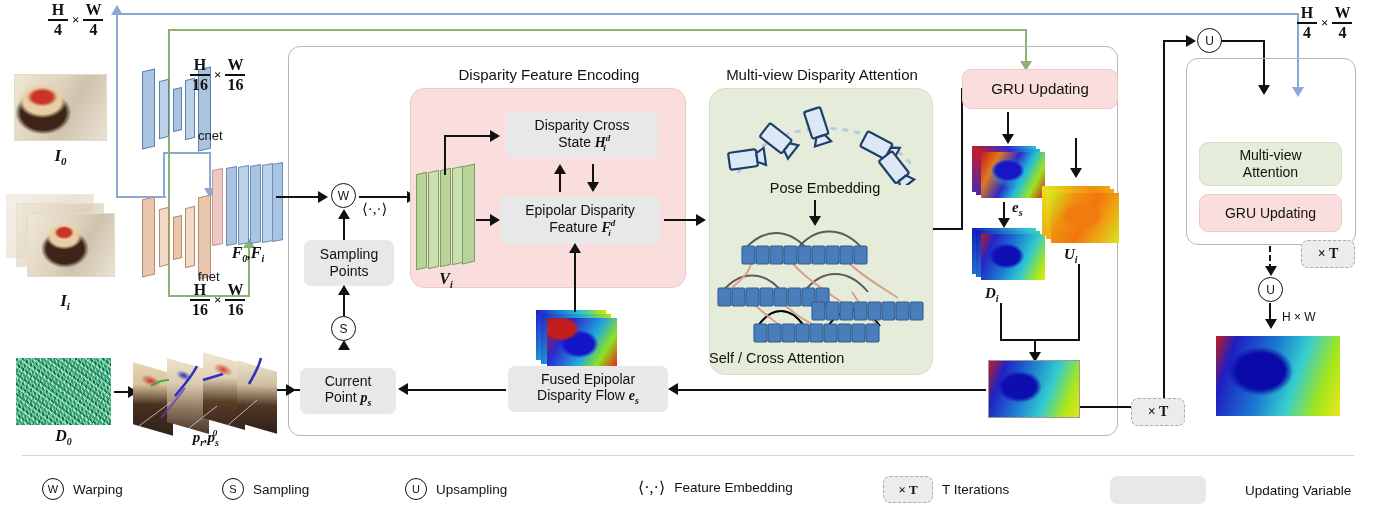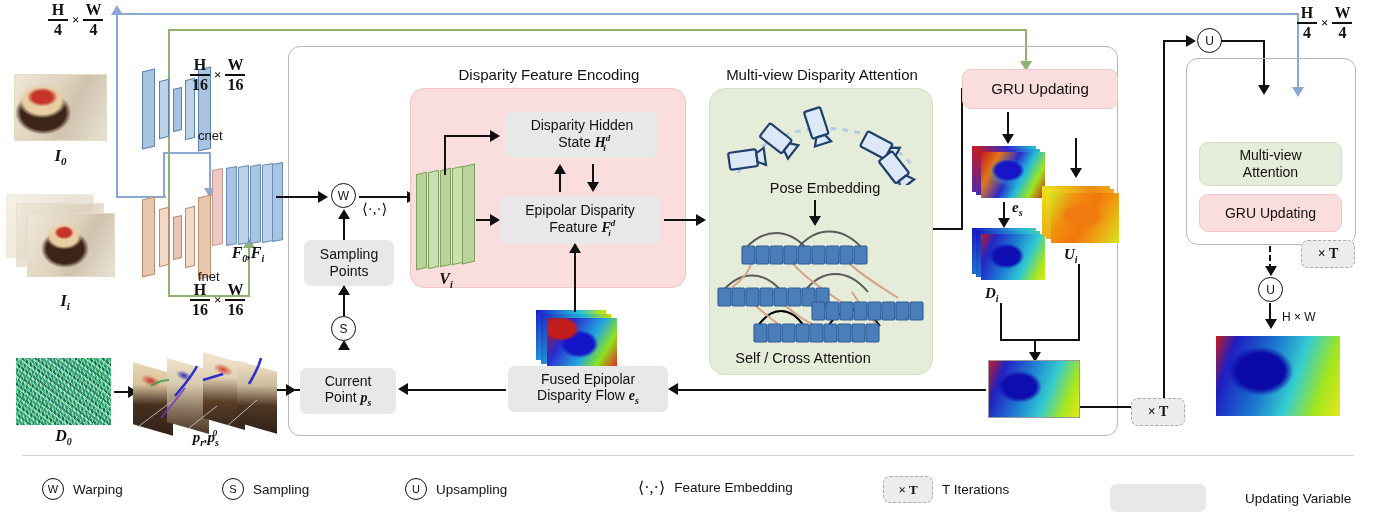--- a/index.html
+++ b/index.html
@@ -252,21 +252,21 @@
   </div>
   <div class="abs caption" style="left:418px; top:270px; width:56px;">
     <span class="ital" style="font-size:16px;">V</span><sub class="ital" style="font-size:10px;">i</sub>
   </div>
 
   <div class="abs ln v" style="left:444px; top:135px; height:40px;"></div>
   <div class="abs ln h" style="left:444px; top:135px; width:48px;"></div>
   <div class="abs ah r" style="left:490px; top:130px;"></div>
 
   <div class="abs grey-box" style="left:506px; top:112px; width:152px; height:46px; font-size:14px;">
-    <div><span>Disparity Hidden</span><br><span>State</span>
+    <div><span>Disparity Cross</span><br><span>State</span>
       <span class="ital" style="font-size:14px;">H</span><sup class="ital" style="font-size:9px;">d</sup><sub class="ital" style="font-size:9px; margin-left:-7px;">i</sub>
     </div>
   </div>
 
   <div class="abs ln v" style="left:559px; top:172px; height:20px;"></div>
   <div class="abs ah u" style="left:554px; top:164px;"></div>
   <div class="abs ln v" style="left:592px; top:164px; height:20px;"></div>
   <div class="abs ah d" style="left:587px; top:182px;"></div>
 
   <div class="abs grey-box" style="left:500px; top:196px; width:160px; height:48px; font-size:14px;">
@@ -381,21 +381,21 @@
         <rect x="70" y="98" width="13" height="18" rx="1.5"></rect>
           <rect x="84" y="98" width="13" height="18" rx="1.5"></rect>
         <rect x="98" y="98" width="13" height="18" rx="1.5"></rect>
           <rect x="112" y="98" width="13" height="18" rx="1.5"></rect>
         <rect x="126" y="98" width="13" height="18" rx="1.5"></rect>
           <rect x="140" y="98" width="13" height="18" rx="1.5"></rect>
         <rect x="154" y="98" width="13" height="18" rx="1.5"></rect>
       </g>
     </g>
   </svg>
-  <div class="abs plain" style="left:709px; top:350px; width:188px; text-align:center; font-size:14.5px;">Self / Cross Attention</div>
+  <div class="abs plain" style="left:709px; top:350px; width:188px; text-align:left; font-size:14.5px;">Self / Cross Attention</div>
 
   <div class="abs ln h" style="left:933px; top:228px; width:30px;"></div>
   <div class="abs ln v" style="left:961px; top:88px; height:142px;"></div>
   <div class="abs ln h" style="left:961px; top:88px; width:16px;"></div>
   <div class="abs ah r" style="left:975px; top:83px;"></div>
 
   <div class="abs pink-box" style="left:962px; top:69px; width:156px; height:40px; font-size:15px;">
     <span>GRU Updating</span>
   </div>
   <div class="abs ln v" style="left:1007px; top:112px; height:26px;"></div>
@@ -594,18 +594,18 @@
   <div class="lgd-row" style="left:638px; top:478px;">
     <span style="font-size:16px; font-family:'Liberation Serif', serif;">⟨·,·⟩</span>
     <span>Feature Embedding</span>
   </div>
   <div class="lgd-row" style="left:883px; top:476px;">
     <span class="dash-box" style="width:50px;height:27px;">
       <span class="mathlbl" style="font-size:13px;">× T</span>
       </span>
     <span>T Iterations</span>
   </div>
-  <div class="lgd-row" style="left:1110px; top:476px;margin-top:8px;">
+  <div class="lgd-row" style="left:1110px; top:476px;">
     <span style="width:96px;height:28px;background:#e8e8e8;border-radius:7px;display:inline-block;"></span>
     <span style="margin-left:30px;">Updating Variable</span>
   </div>
 
 </div>
 
 </body></html>

